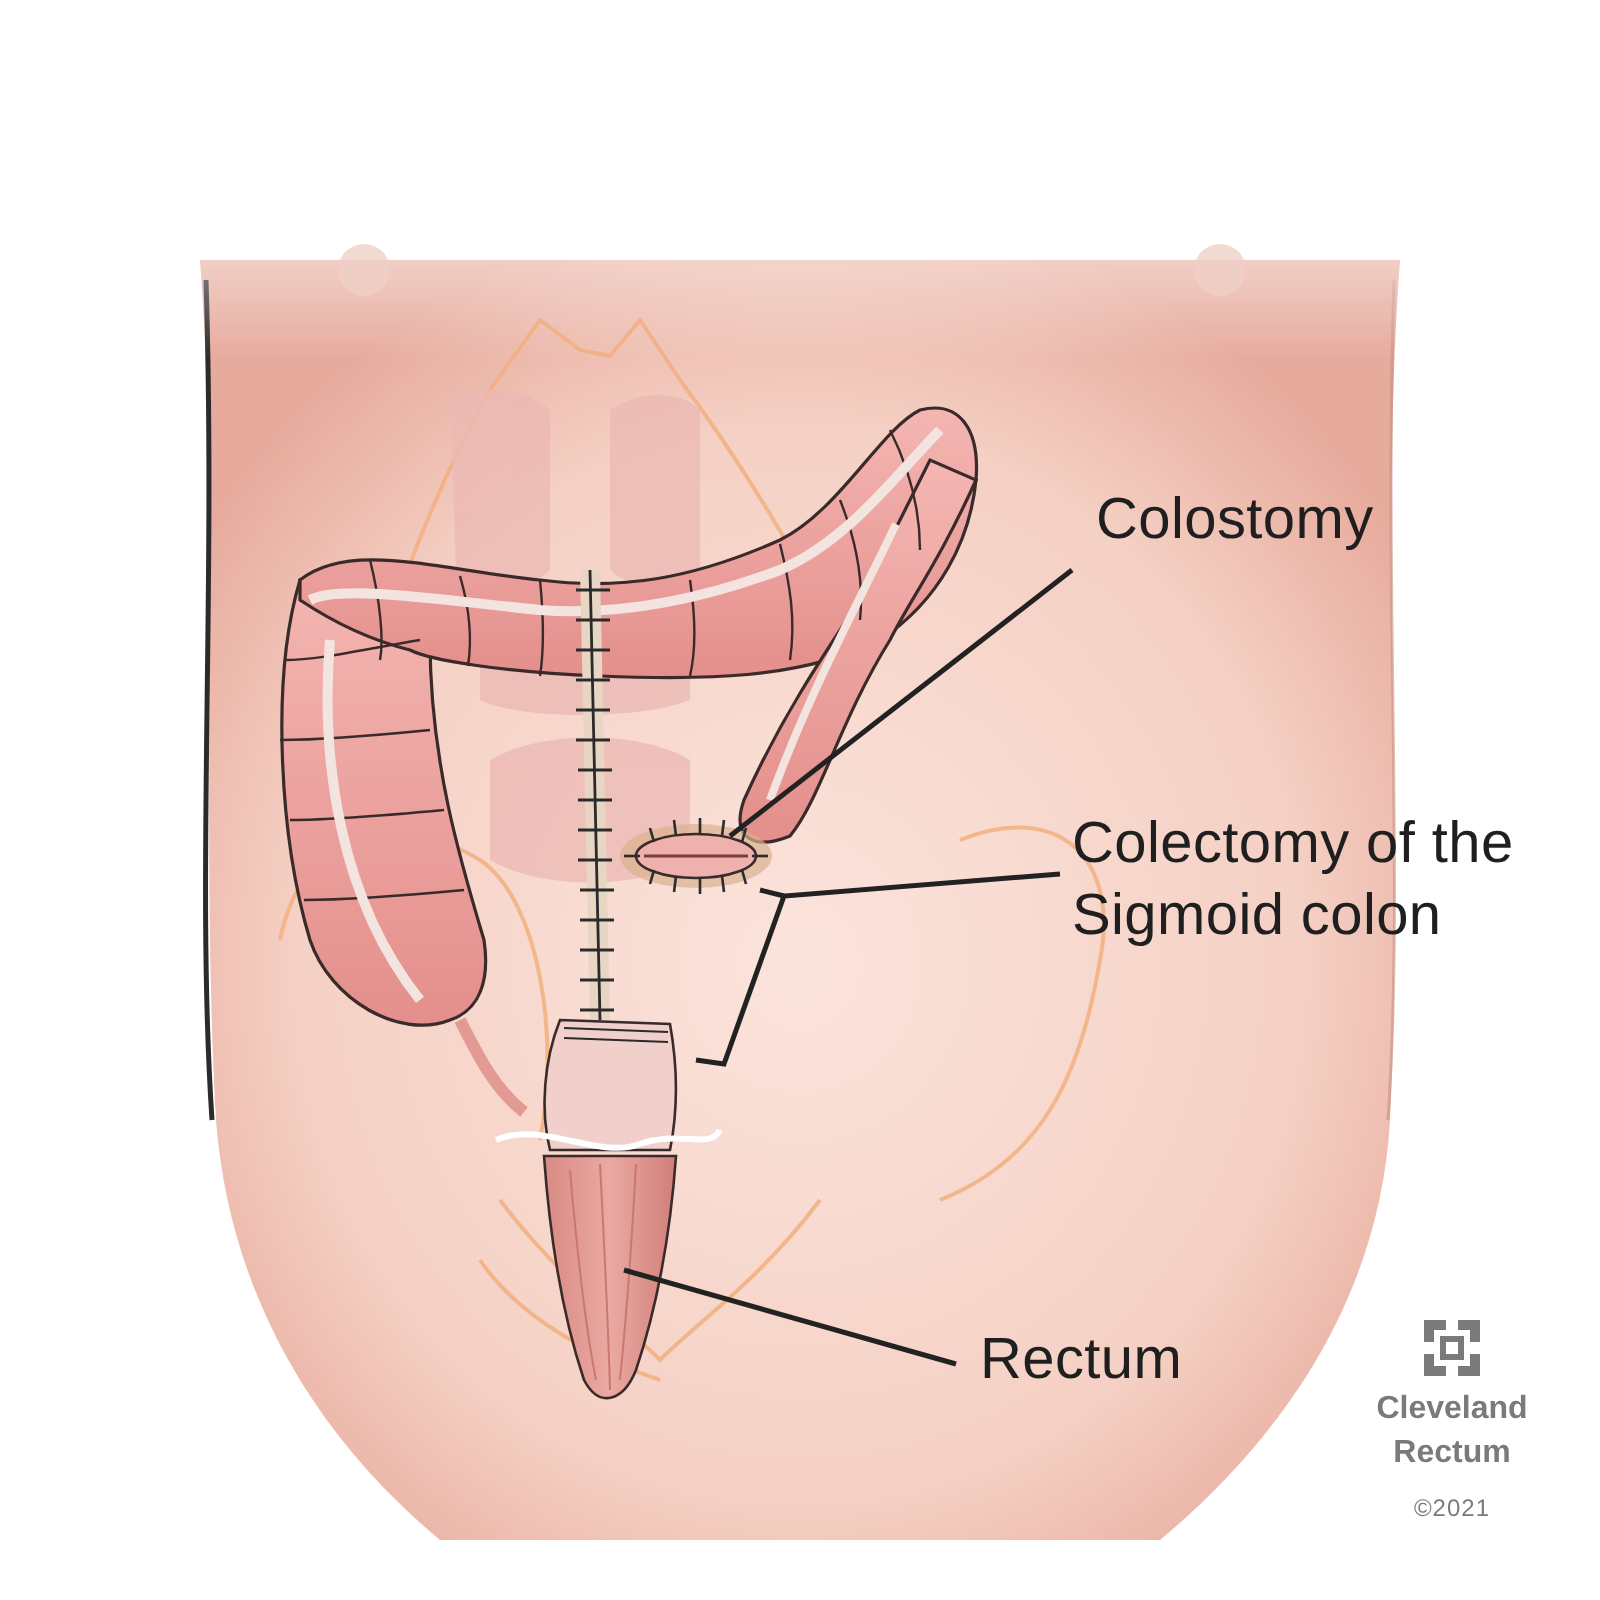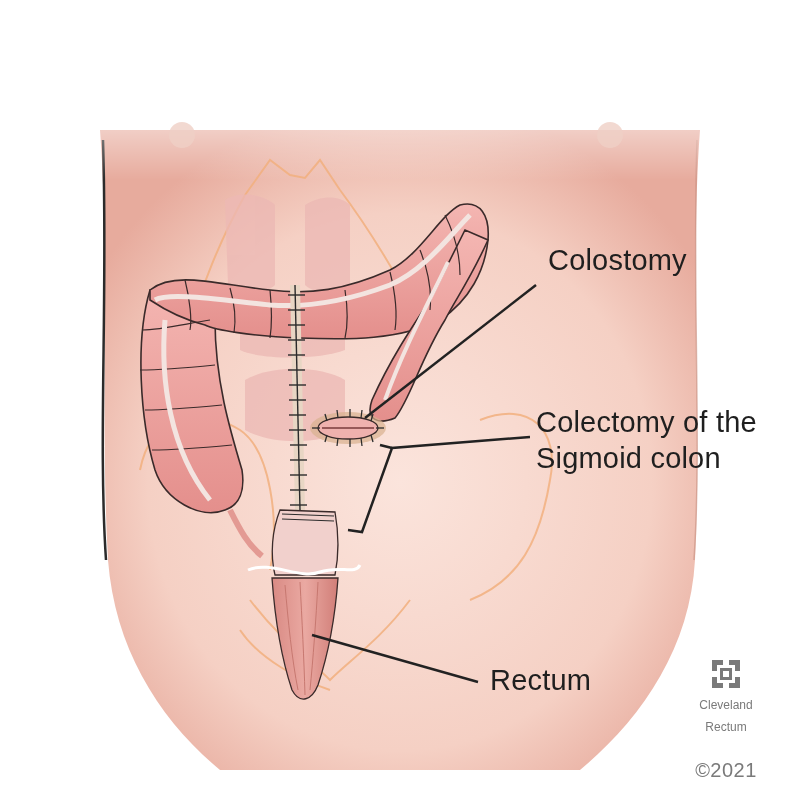--- a/index.html
+++ b/index.html
@@ -1,22 +1,22 @@
 <!DOCTYPE html>
 <html><head>
 <meta charset="utf-8">
 <style>
   html, body { margin:0; padding:0; background:#ffffff; }
   body { width:800px; height:800px; position:relative; overflow:hidden; font-family:"Liberation Sans", sans-serif; }
   #art { position:absolute; left:0; top:0; width:800px; height:800px; }
   .label { position:absolute; color:#1f1f1f; font-size:29px; line-height:36px; letter-spacing:0.2px; }
   .logo { position:absolute; left:676px; top:660px; width:100px; text-align:center; color:#7a7a7a; }
   .logo .mark { width:28px; height:28px; margin:0 auto 6px auto; position:relative; }
-  .logo .t1 { font-weight:normal; font-size:12px; line-height:22px; }
-  .logo .t2 { font-size:20px; line-height:24px; margin-top:20px; letter-spacing:0.5px; }
+  .logo .t1 { font-weight:bold; font-size:16px; line-height:22px; }
+  .logo .t2 { font-size:12px; line-height:24px; margin-top:4px; letter-spacing:0.5px; }
 </style>
 </head>
 <body>
 
 <svg id="art" viewBox="0 0 800 800" xmlns="http://www.w3.org/2000/svg">
   <defs>
     <radialGradient id="skinGrad" cx="50%" cy="55%" r="60%">
       <stop offset="0%" stop-color="#fbe4dc"></stop>
       <stop offset="70%" stop-color="#f5d0c4"></stop>
       <stop offset="100%" stop-color="#e7ab9d"></stop>

